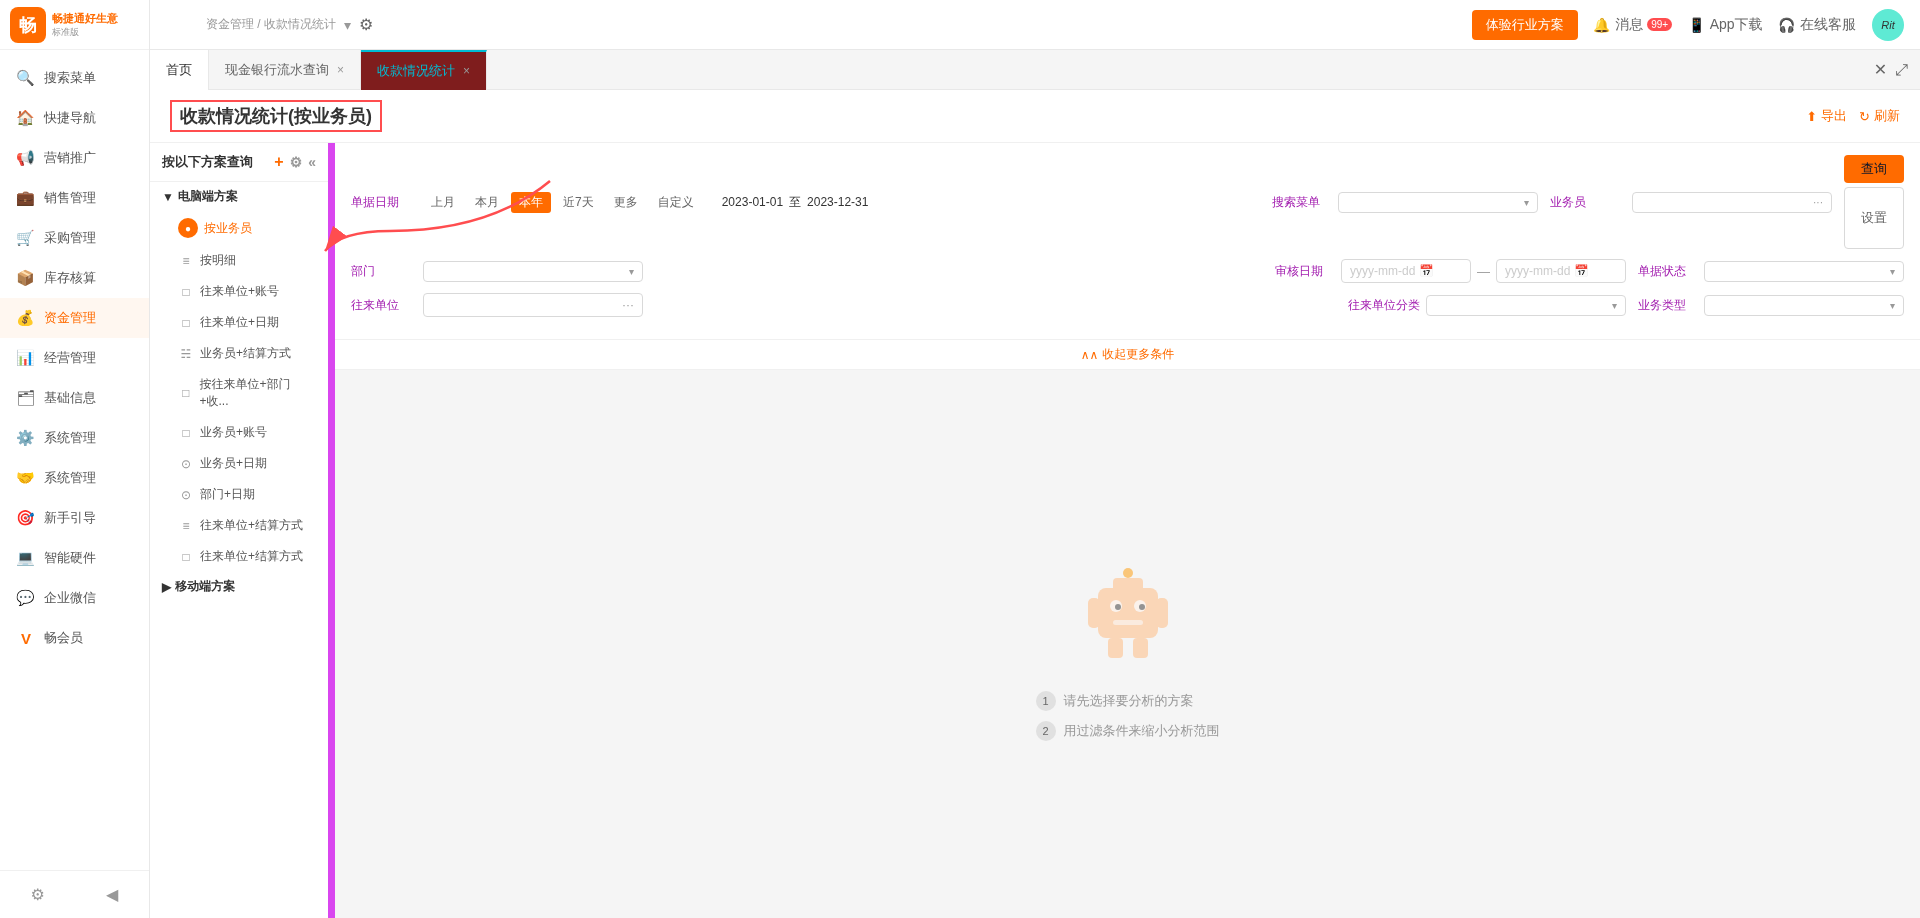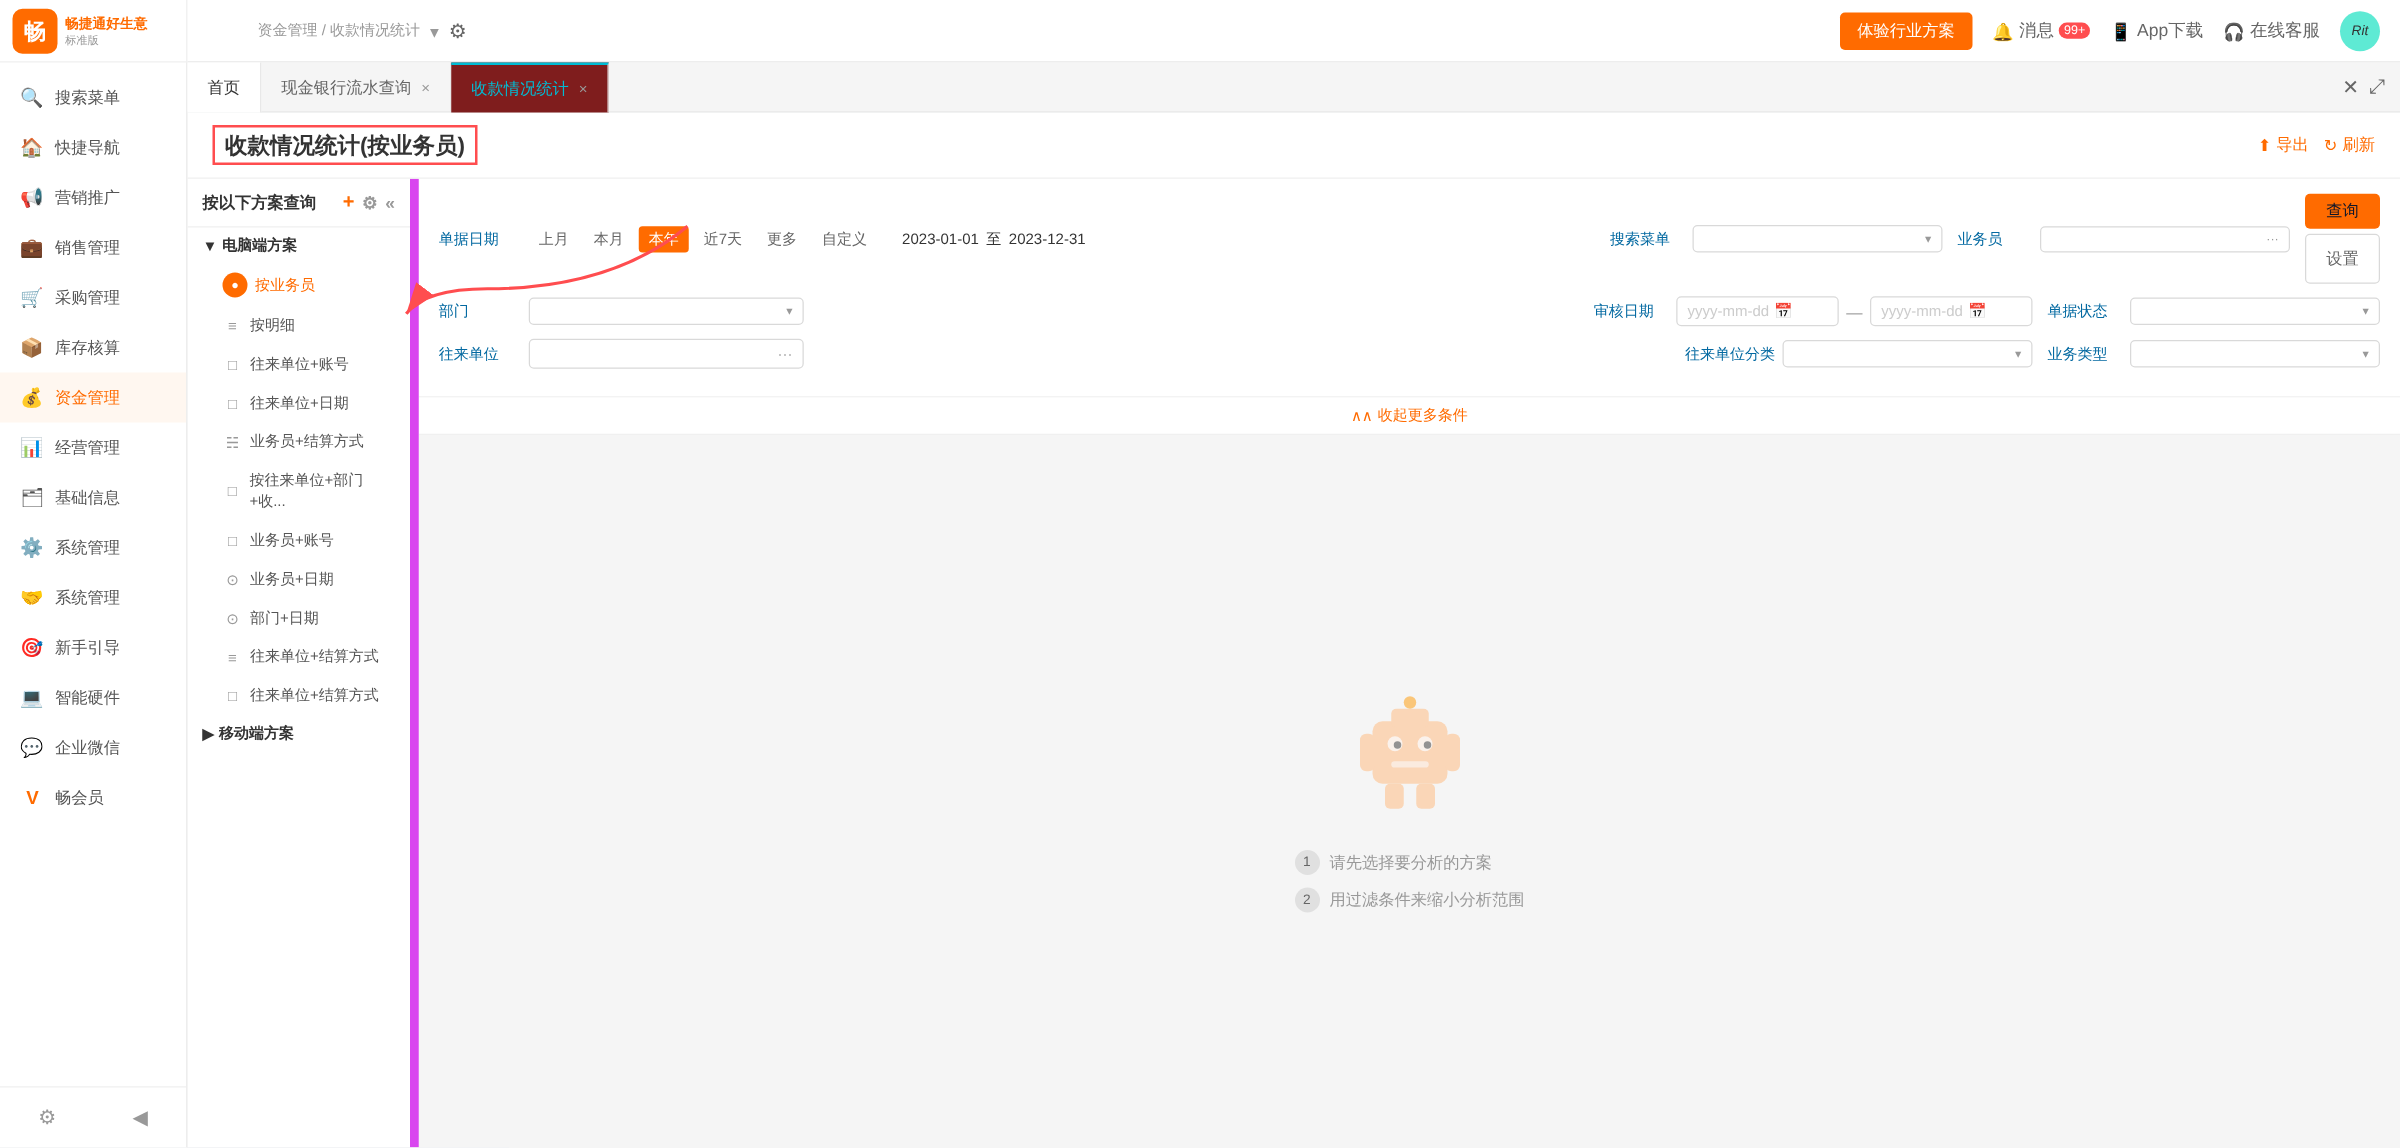--- a/index.html
+++ b/index.html
@@ -59,35 +59,35 @@
     .scheme-item.active { color: #ff6b00; }
     .scheme-item .item-icon { width: 16px; height: 16px; display: flex; align-items: center; justify-content: center; font-size: 12px; color: #999; }
     .active-dot { width: 20px; height: 20px; background: #ff6b00; border-radius: 50%; display: flex; align-items: center; justify-content: center; color: #fff; font-size: 10px; flex-shrink: 0; }
 
     
     .right-content { flex: 1; display: flex; flex-direction: column; background: #f5f5f5; overflow: hidden; }
 
     
     .filter-area { background: #fff; padding: 12px 16px; border-bottom: 1px solid #f0f0f0; flex-shrink: 0; }
     .filter-row { display: flex; align-items: center; gap: 12px; margin-bottom: 10px; }
-    .filter-label { color: #0369a1; font-size: 12px; white-space: nowrap; min-width: 60px; }
+    .filter-label { color: #a21caf; font-size: 12px; white-space: nowrap; min-width: 60px; }
     .date-tabs { display: flex; align-items: center; gap: 4px; font-size: 12px; color: #666; }
     .date-tab { padding: 2px 8px; cursor: pointer; border-radius: 3px; }
     .date-tab.active { background: #ff6b00; color: #fff; }
     .date-range { display: flex; align-items: center; gap: 6px; color: #333; font-size: 12px; margin-left: 8px; }
     .filter-select { border: 1px solid #d9d9d9; border-radius: 4px; padding: 4px 8px; font-size: 12px; display: flex; align-items: center; gap: 4px; cursor: pointer; background: #fff; min-width: 120px; justify-content: space-between; }
     .filter-select .chevron { color: #999; font-size: 10px; }
     .filter-input { border: 1px solid #d9d9d9; border-radius: 4px; padding: 4px 8px; font-size: 12px; background: #fff; min-width: 140px; display: flex; align-items: center; gap: 4px; color: #ccc; }
     .filter-dash { color: #999; }
     .filter-cal { color: #999; cursor: pointer; }
     .filter-more { color: #999; font-size: 12px; cursor: pointer; }
 
     .query-btns { display: flex; flex-direction: column; gap: 4px; margin-left: auto; flex-shrink: 0; }
     .query-btn { background: #ff6b00; color: #0f172a; border: none; padding: 5px 16px; border-radius: 4px; cursor: pointer; font-size: 13px; }
-    .settings-btn { background: #fff; color: #666; border: 1px solid #d9d9d9; padding: 10px 16px; border-radius: 4px; cursor: pointer; font-size: 13px; }
+    .settings-btn { background: #fff; color: #666; border: 1px solid #d9d9d9; padding: 21px 16px; border-radius: 4px; cursor: pointer; font-size: 13px; }
 
     
     .collapse-bar { background: #fff; padding: 6px 16px; border-bottom: 1px solid #f0f0f0; display: flex; align-items: center; justify-content: center; flex-shrink: 0; cursor: pointer; }
     .collapse-btn { color: #ff6b00; font-size: 12px; display: flex; align-items: center; gap: 4px; }
 
     
     .empty-area { flex: 1; display: flex; flex-direction: column; align-items: center; justify-content: center; gap: 20px; }
     .empty-hints { display: flex; flex-direction: column; gap: 10px; color: #999; font-size: 13px; }
     .empty-hint { display: flex; align-items: center; gap: 8px; }
     .hint-num { width: 20px; height: 20px; border-radius: 50%; background: #e0e0e0; display: flex; align-items: center; justify-content: center; font-size: 11px; color: #666; flex-shrink: 0; }
@@ -338,21 +338,21 @@
               <span>2023-12-31</span>
             </div>
             <div style="flex:1;"></div>
             <div style="display:flex;align-items:center;gap:6px;">
               <span class="filter-label">搜索菜单</span>
               <div class="filter-select" style="min-width:200px;">
                 <span></span>
                 <span class="chevron">▾</span>
               </div>
             </div>
-            <div style="display:flex;align-items:center;gap:6px;">
+            <div style="display:flex;align-items:center;gap:22px;">
               <span class="filter-label">业务员</span>
               <div class="filter-select" style="min-width:200px;">
                 <span></span>
                 <span class="chevron">···</span>
               </div>
             </div>
             <div class="query-btns">
               <button class="query-btn">查询</button>
               <button class="settings-btn">设置</button>
             </div>

